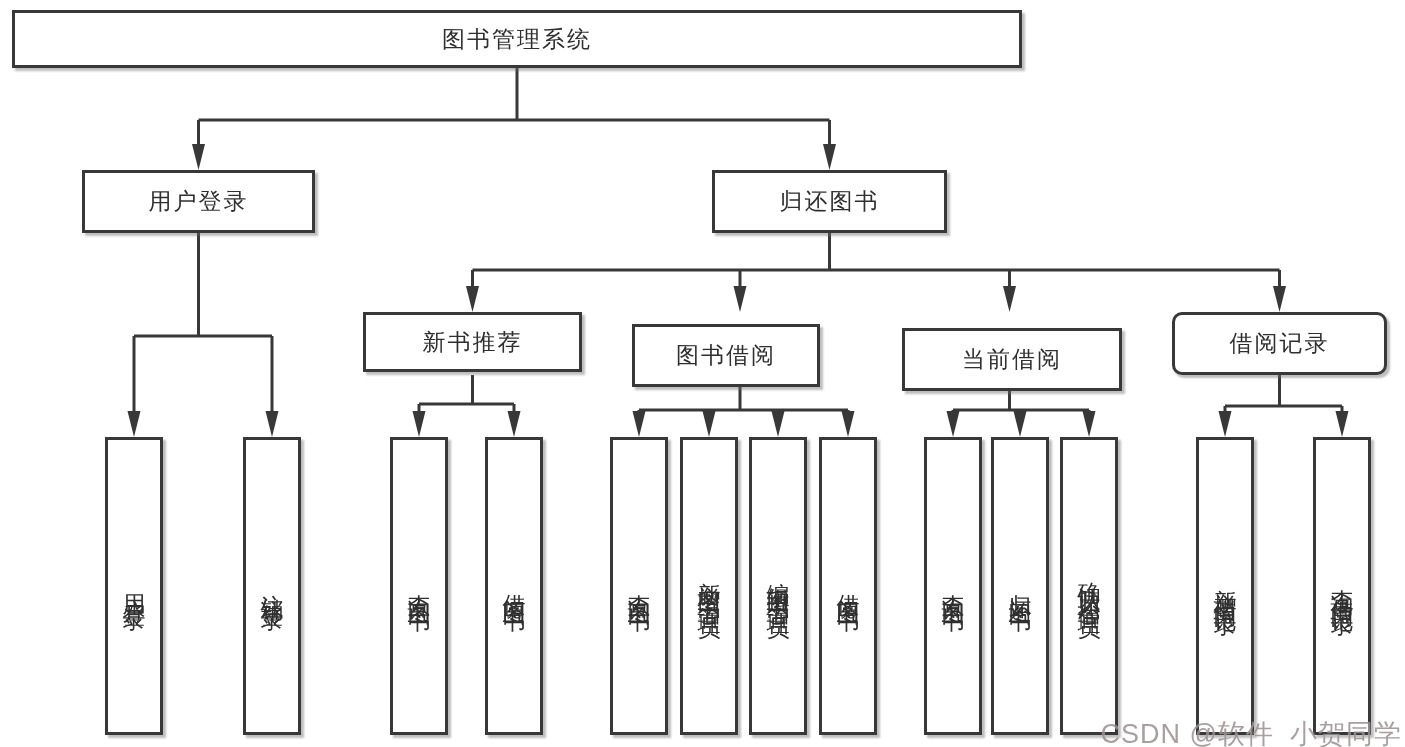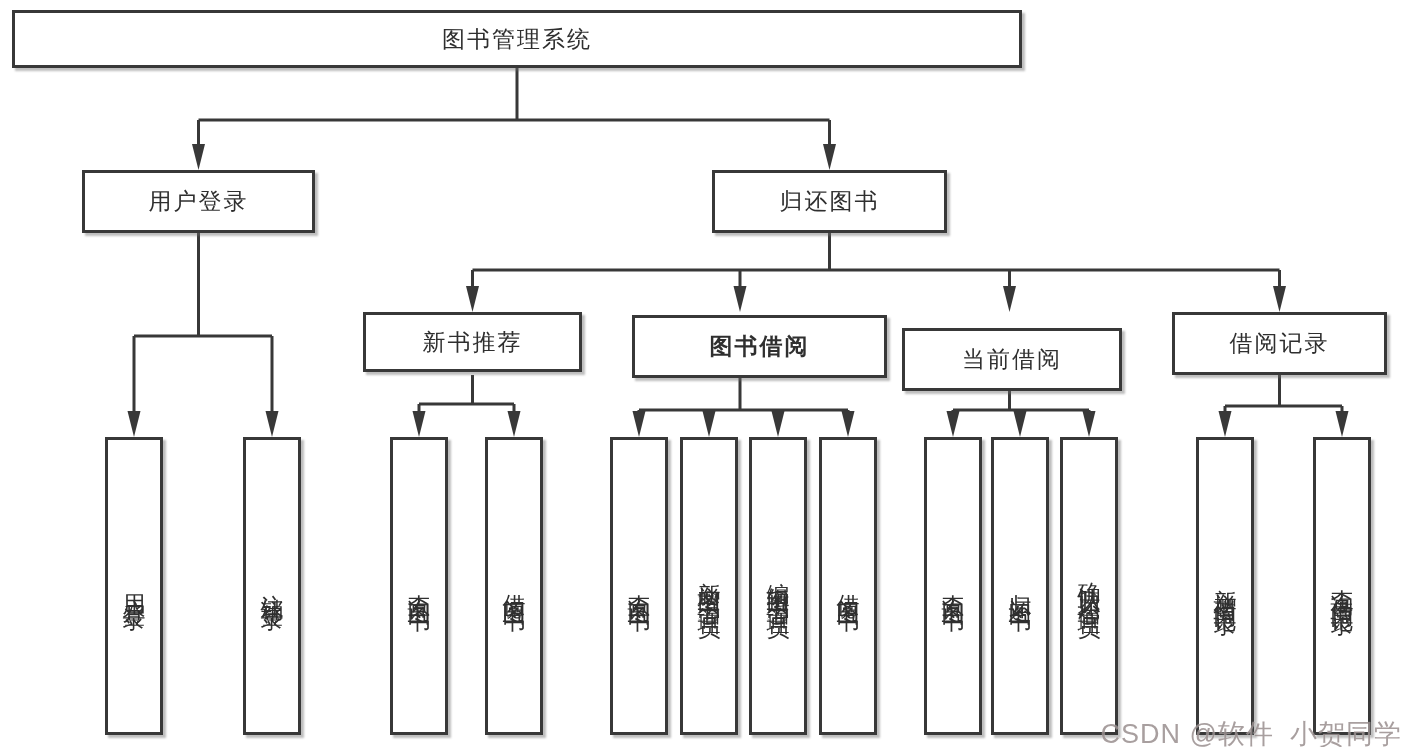--- a/index.html
+++ b/index.html
@@ -27,23 +27,23 @@
     writing-mode:vertical-rl;
     letter-spacing:5px;
     line-height:1;
     top:437px;width:58px;height:298px;
     padding:6px 0;
   }
   .node.root{left:12px;top:10px;width:1010px;height:58px;}
   .node.lv1a{left:82px;top:170px;width:233px;height:63px;}
   .node.lv1b{left:712px;top:170px;width:235px;height:63px;}
   .node.lv2a{left:363px;top:312px;width:219px;height:60px;}
-  .node.lv2b{left:632px;top:315px;width:255px;height:63px;font-weight:bold;}
+  .node.lv2b{left:632px;top:324px;width:188px;height:63px;}
   .node.lv2c{left:902px;top:328px;width:220px;height:63px;}
-  .node.lv2d{left:1172px;top:312px;width:215px;height:63px;}
+  .node.lv2d{left:1172px;top:312px;width:215px;height:63px;border-radius:10px;}
   .watermark{
     position:absolute;right:3px;top:716px;
     font-size:27px;letter-spacing:1px;
     color:var(--wm);opacity:0.85;
     text-shadow:0 0 1px rgba(255,255,255,0.8);
     z-index:3;white-space:nowrap;
   }
 </style>
 </head>
 <body>

